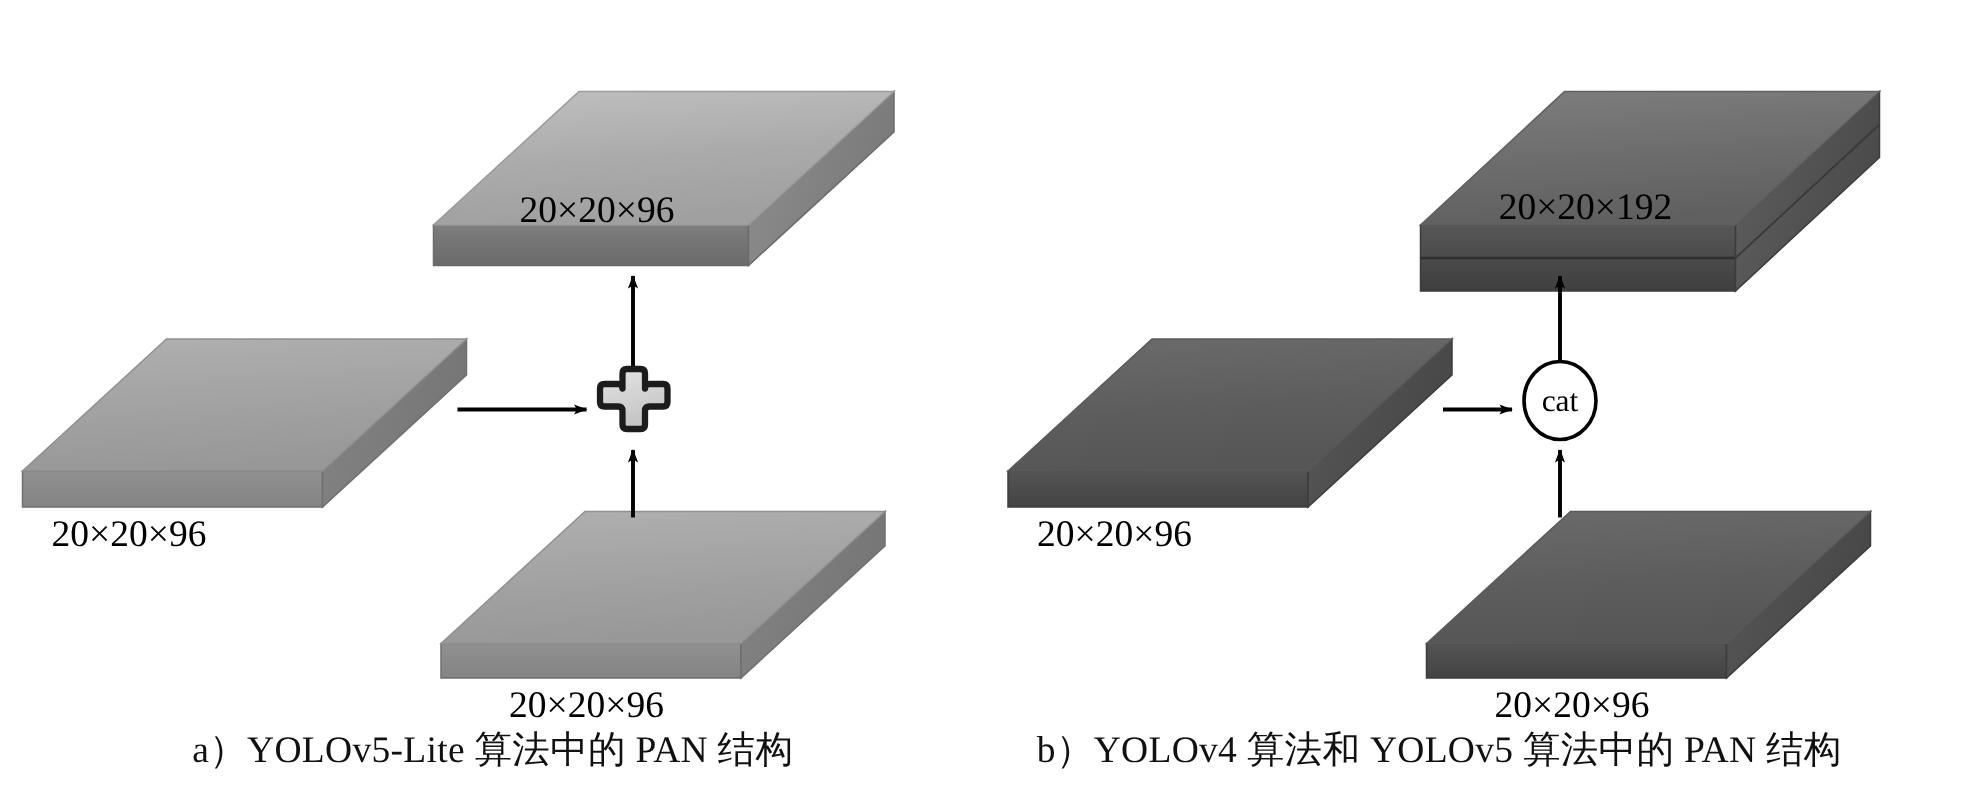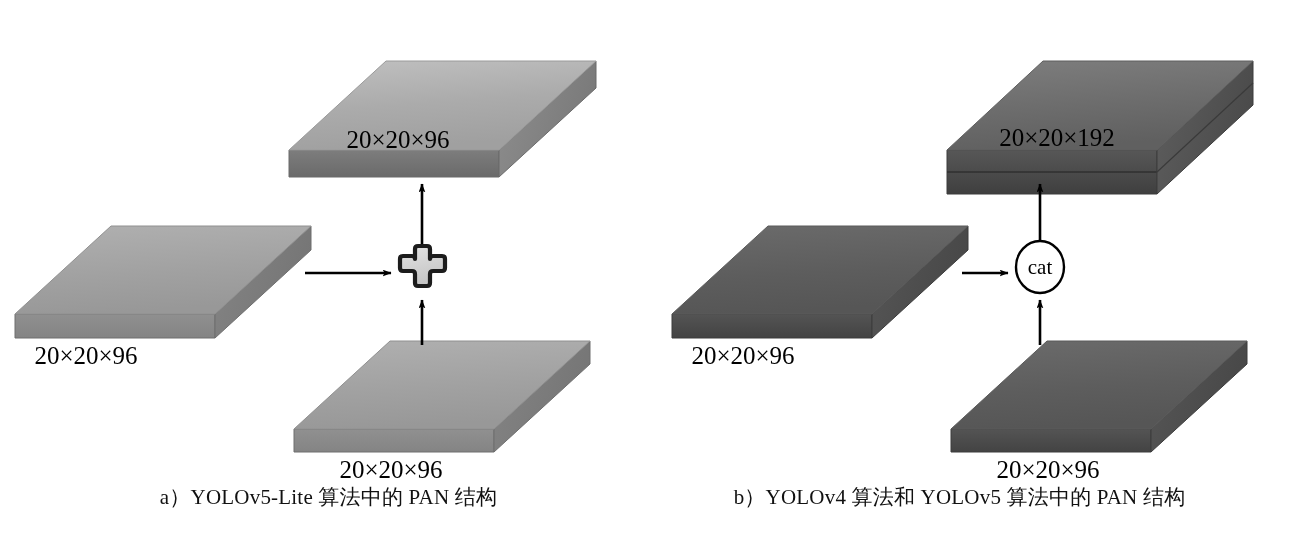--- a/index.html
+++ b/index.html
@@ -27,21 +27,21 @@
     left: 0;
     top: 0;
     width: 1314px;
     height: 540px;
     display: block;
   }
   .panel-caption {
     position: absolute;
     text-align: center;
     font-family: "Liberation Serif", "DejaVu Serif", serif;
-    font-size: 21px;
+    font-size: 25px;
     letter-spacing: 0.2px;
     color: #111111;
     white-space: nowrap;
   }
   #caption-a { left: 0px;   top: 483px; width: 657px; }
   #caption-b { left: 631px; top: 483px; width: 657px; }
   .slab-label {
     font-family: "Liberation Serif", "DejaVu Serif", serif;
     font-size: 25px;
     fill: #000000;

